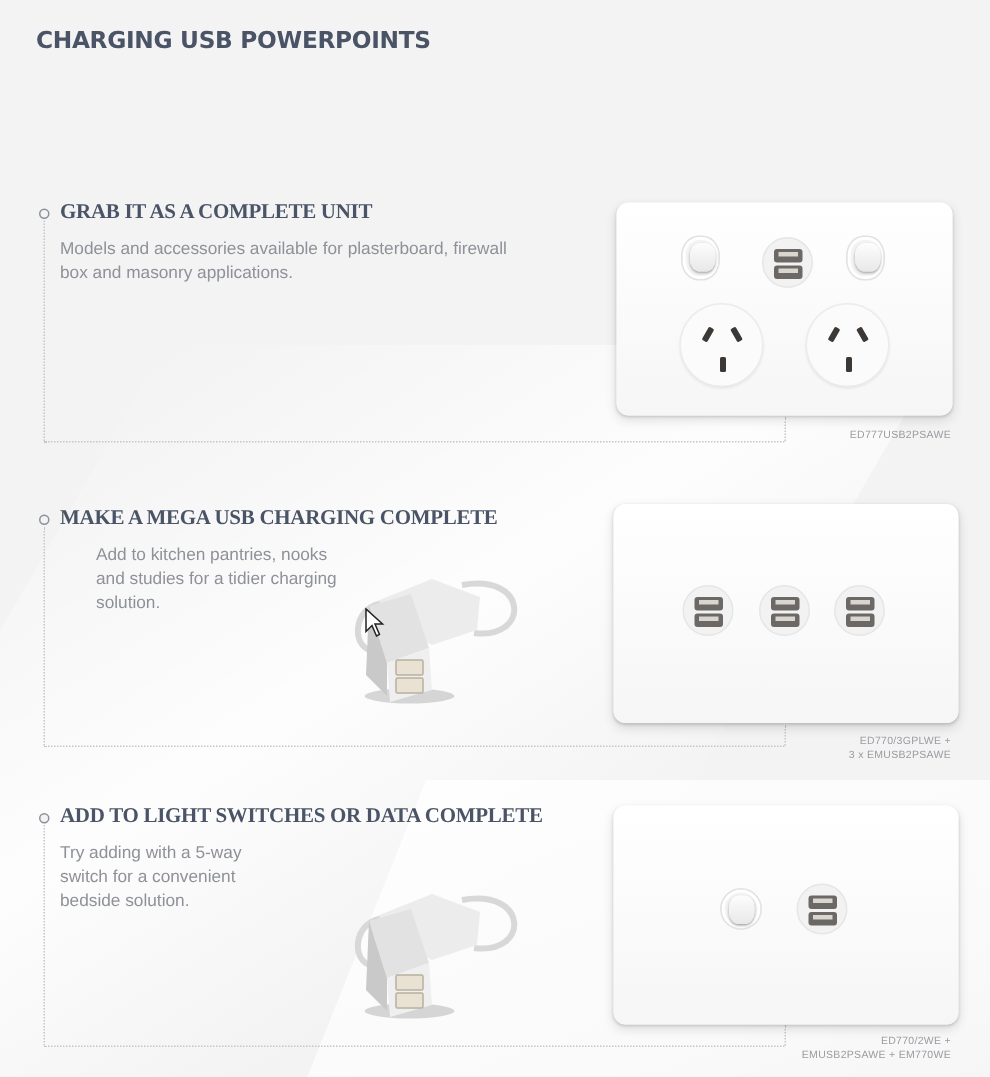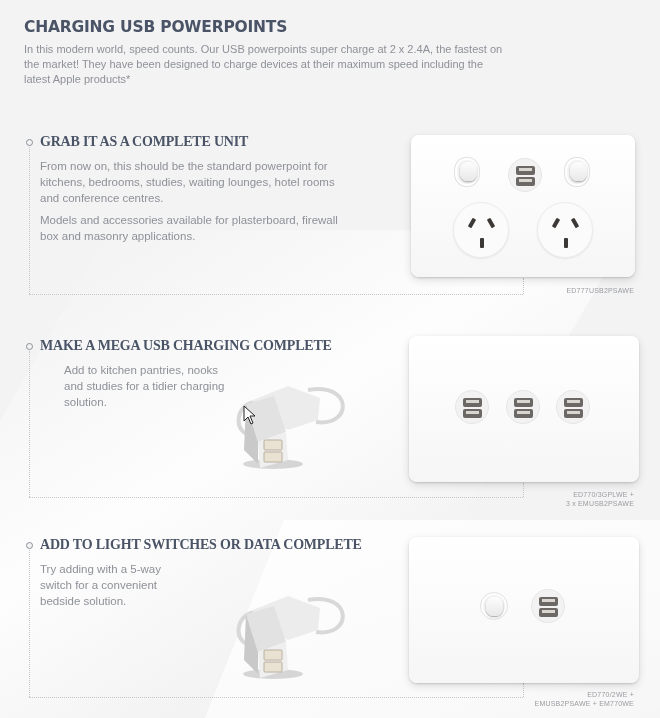--- a/index.html
+++ b/index.html
@@ -95,31 +95,29 @@
   .cursor { position: absolute; width: 14px; height: 20px; }
 </style>
 </head>
 <body>
 
 <div class="bg-shape bg1"></div>
 <div class="bg-shape bg2"></div>
 
 <div class="header">
   <div class="title">CHARGING USB POWERPOINTS</div>
-  <div class="intro">In this modern world, speed counts. Our USB powerpoints super charge at 2 x 2.4A, the fastest on the market! They have been designed to charge devices at their maximum speed including the latest Apple products*</div>
 </div>
 
 <div class="section" style="top:0;">
   <div class="bullet" style="top:139px;"></div>
   <div class="vline" style="top:147px;height:147px;"></div>
   <div class="hline" style="top:294px;width:494px;"></div>
   <div class="vline2" style="left:523px;top:278px;height:16px;"></div>
   <div class="sec-title" style="top:134px;">GRAB IT AS A COMPLETE UNIT</div>
   <div class="sec-body" style="top:158px;width:310px;">
-    <p>From now on, this should be the standard powerpoint for kitchens, bedrooms, studies, waiting lounges, hotel rooms and conference centres.</p>
     <p>Models and accessories available for plasterboard, firewall box and masonry applications.</p>
   </div>
   <div class="plate" style="left:411px;top:135px;width:224px;height:142px;">
     <div class="switch" style="left:43px;top:22px;width:26px;height:30px;border-radius:45%;"></div>
     <div class="usb" style="left:97px;top:23px;">
       <div class="port" style="top:7px;"></div>
         <div class="port" style="top:18px;"></div>
     </div>
     <div class="switch" style="left:153px;top:22px;width:26px;height:30px;border-radius:45%;"></div>
     <div class="socket" style="left:42px;top:67px;">

